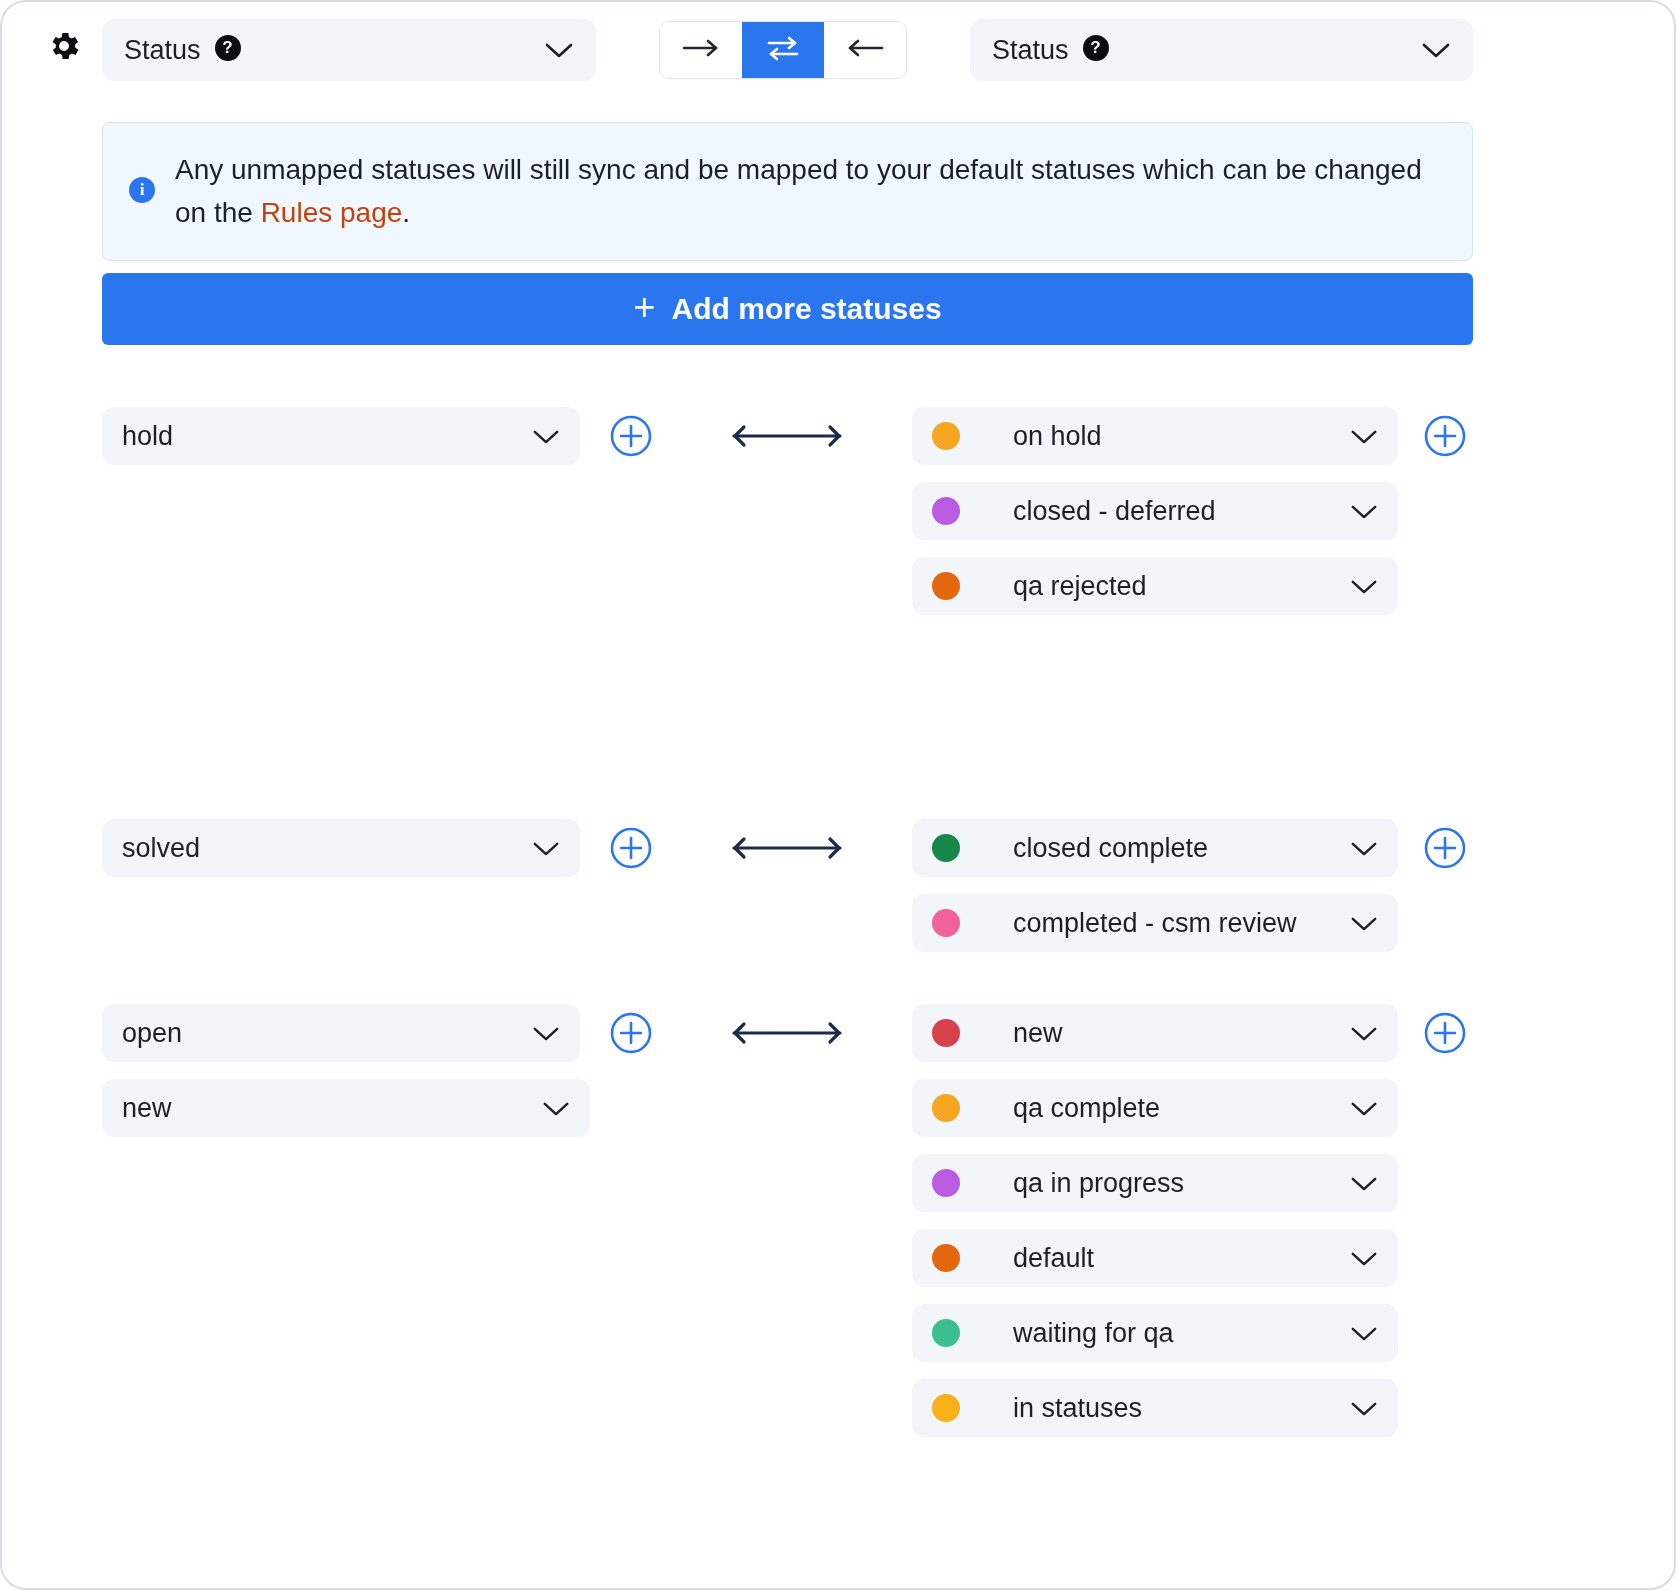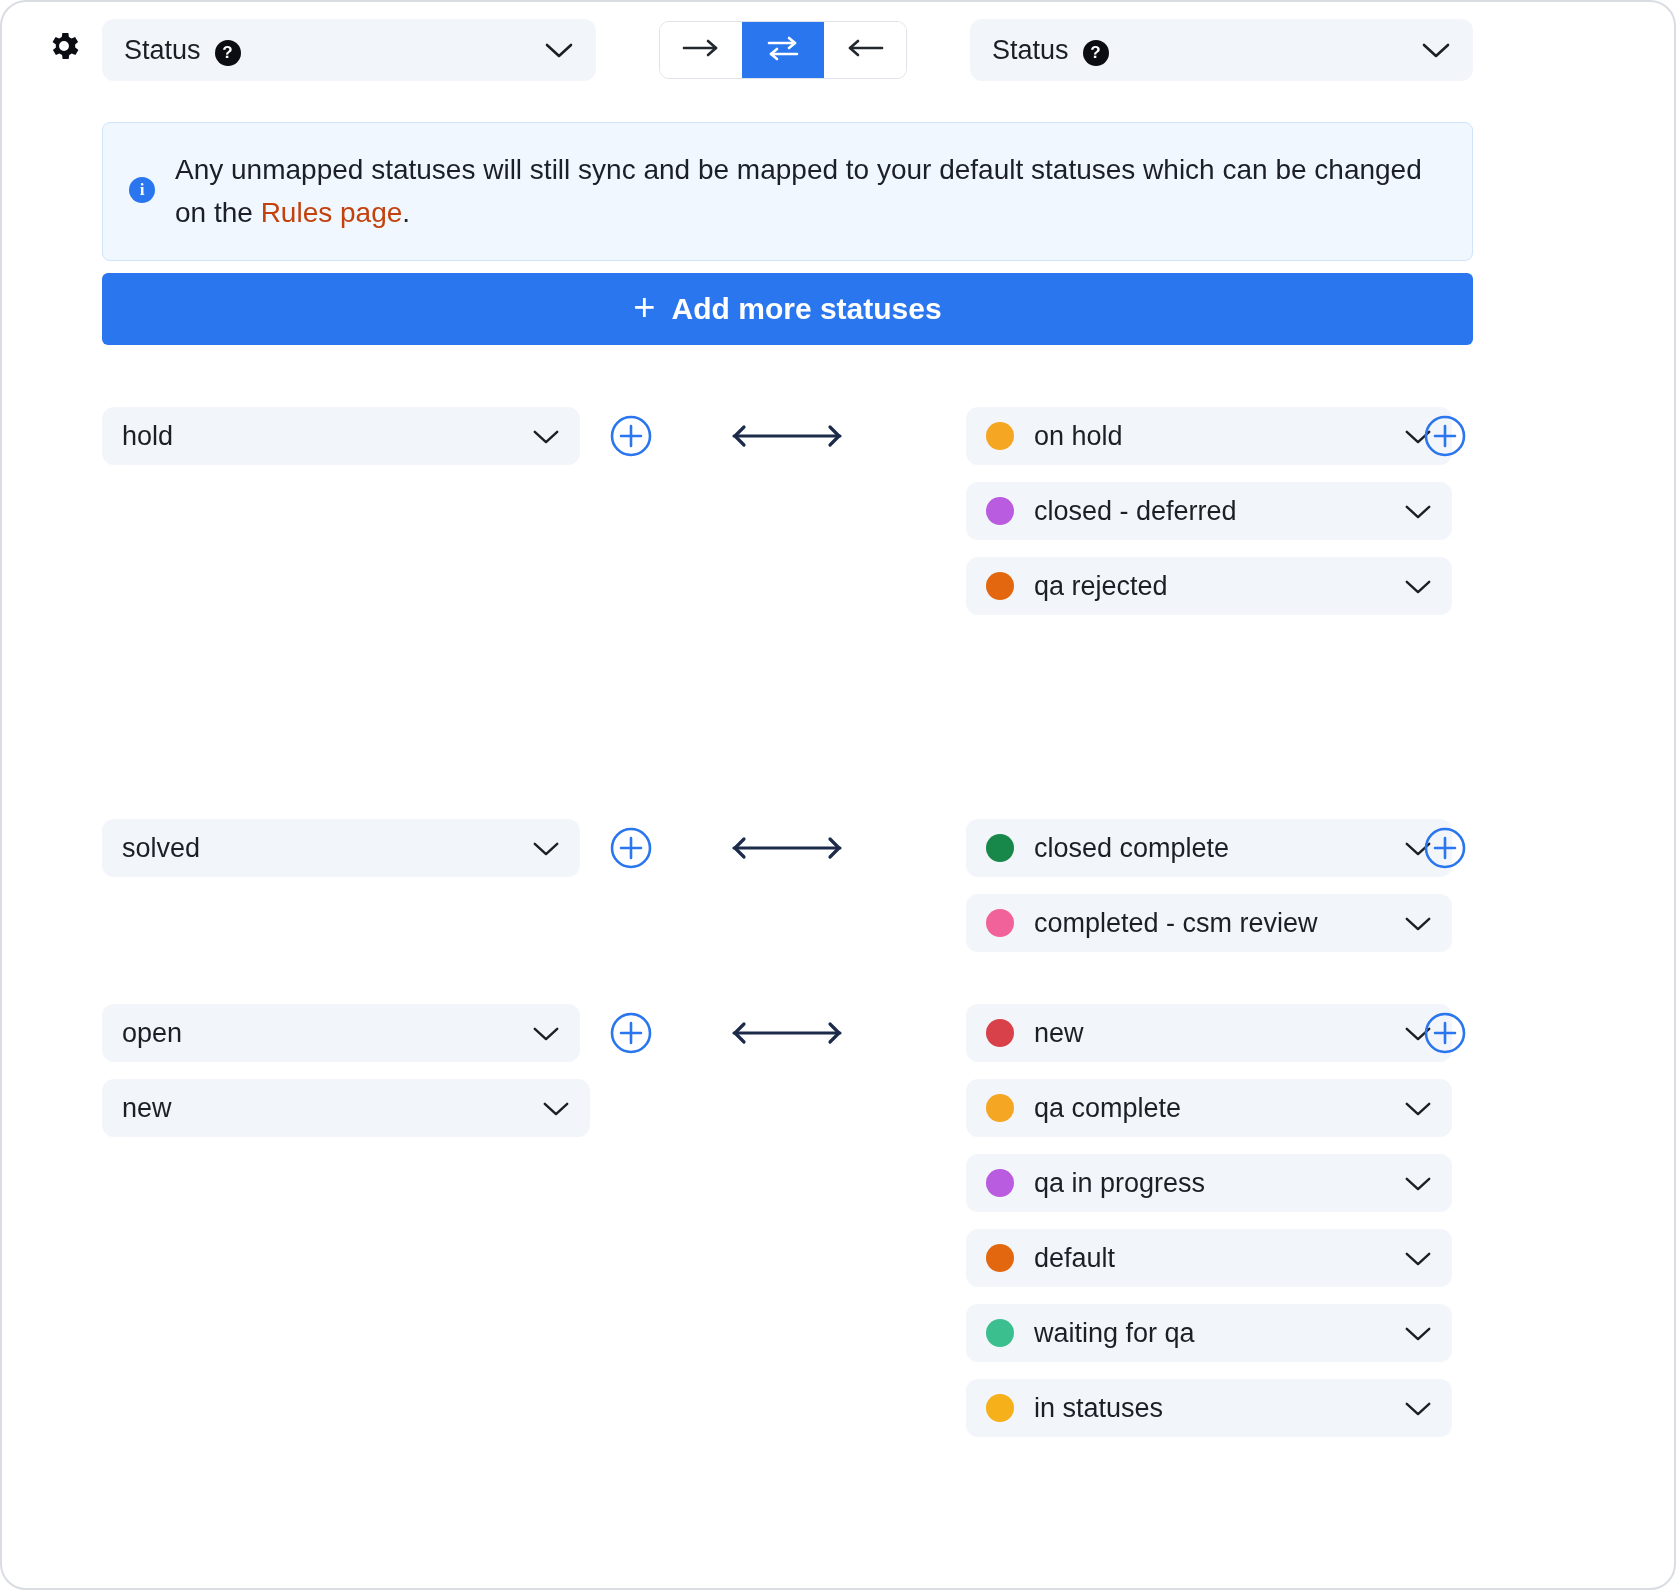--- a/index.html
+++ b/index.html
@@ -33,21 +33,21 @@
   .select-pill {
     background: #f2f5f9;
     border-radius: 12px;
     height: 62px;
     display: flex;
     align-items: center;
     padding: 0 22px;
     font-size: 27px;
     color: #1c1f26;
   }
-  .select-pill .pill-label { display: flex; align-items: flex-end; gap: 14px; }
+  .select-pill .pill-label { display: flex; align-items: flex-start; gap: 14px; }
   .help-badge {
     width: 26px; height: 26px;
     border-radius: 50%;
     background: #0b0d12;
     color: #ffffff;
     font-size: 17px;
     font-weight: bold;
     display: flex; align-items: center; justify-content: center;
     line-height: 1;
   }
@@ -130,33 +130,34 @@
     cursor: pointer;
   }
   .plus-glyph { font-size: 38px; font-weight: 300; line-height: 1; margin-top: -4px; }
 
   
   .mapping-area { position: absolute; left: 0; top: 0; width: 100%; }
 
   .map-group { position: absolute; left: 0; width: 1676px; }
 
   .col-left { position: absolute; left: 100px; top: 0; }
-  .col-right { position: absolute; left: 964px; top: 0; }
+  .col-right { position: absolute; left: 910px; top: 0; }
 
   .row-pill {
     background: #f2f5f9;
     border-radius: 12px;
     height: 58px;
     display: flex;
     align-items: center;
     padding: 0 20px;
     font-size: 27px;
     color: #1c1f26;
     margin-bottom: 17px;
     cursor: pointer;
+    gap: 33px;
   }
   .left-pill { width: 478px; }
   .left-pill.wide { width: 488px; }
   .right-pill { width: 486px; }
   .right-pill .dot {
     width: 28px; height: 28px;
     border-radius: 50%;
     flex: 0 0 auto;
     margin-right: 20px;
   }

